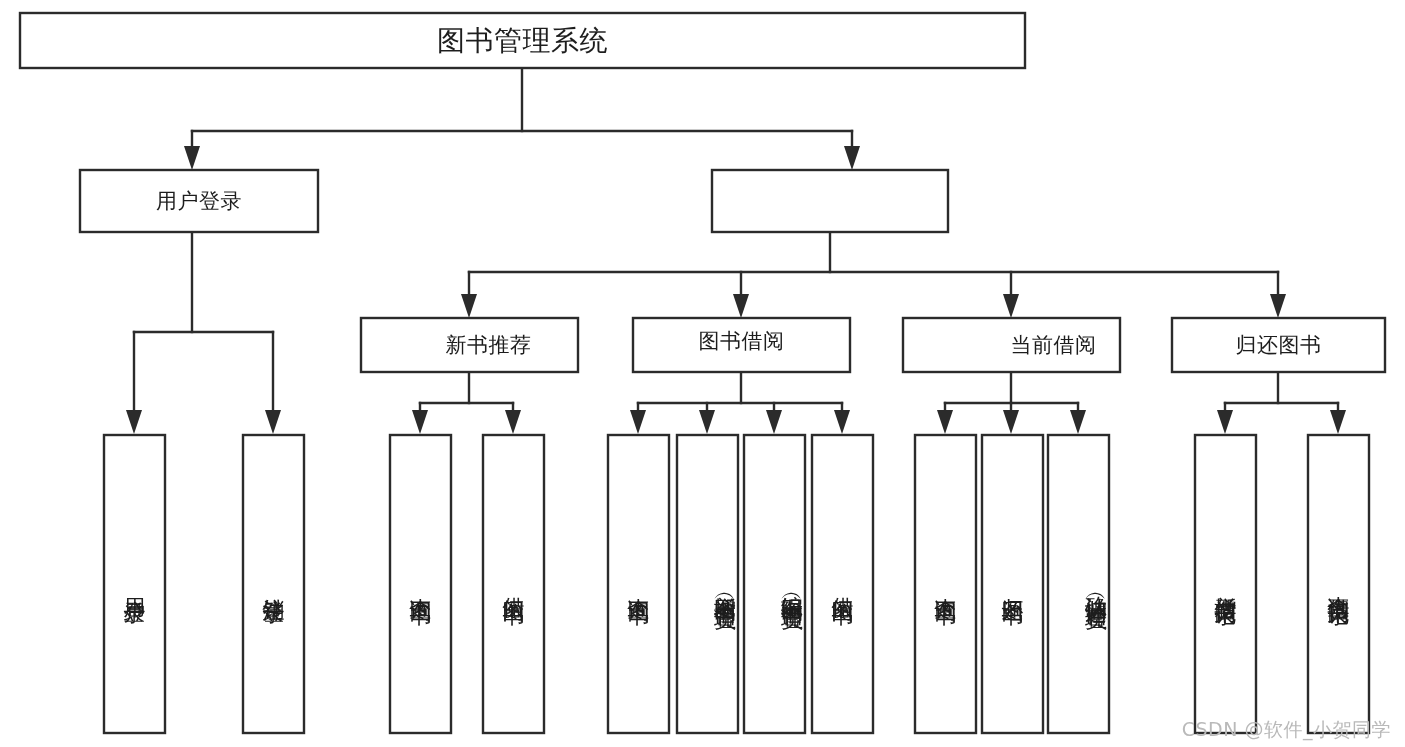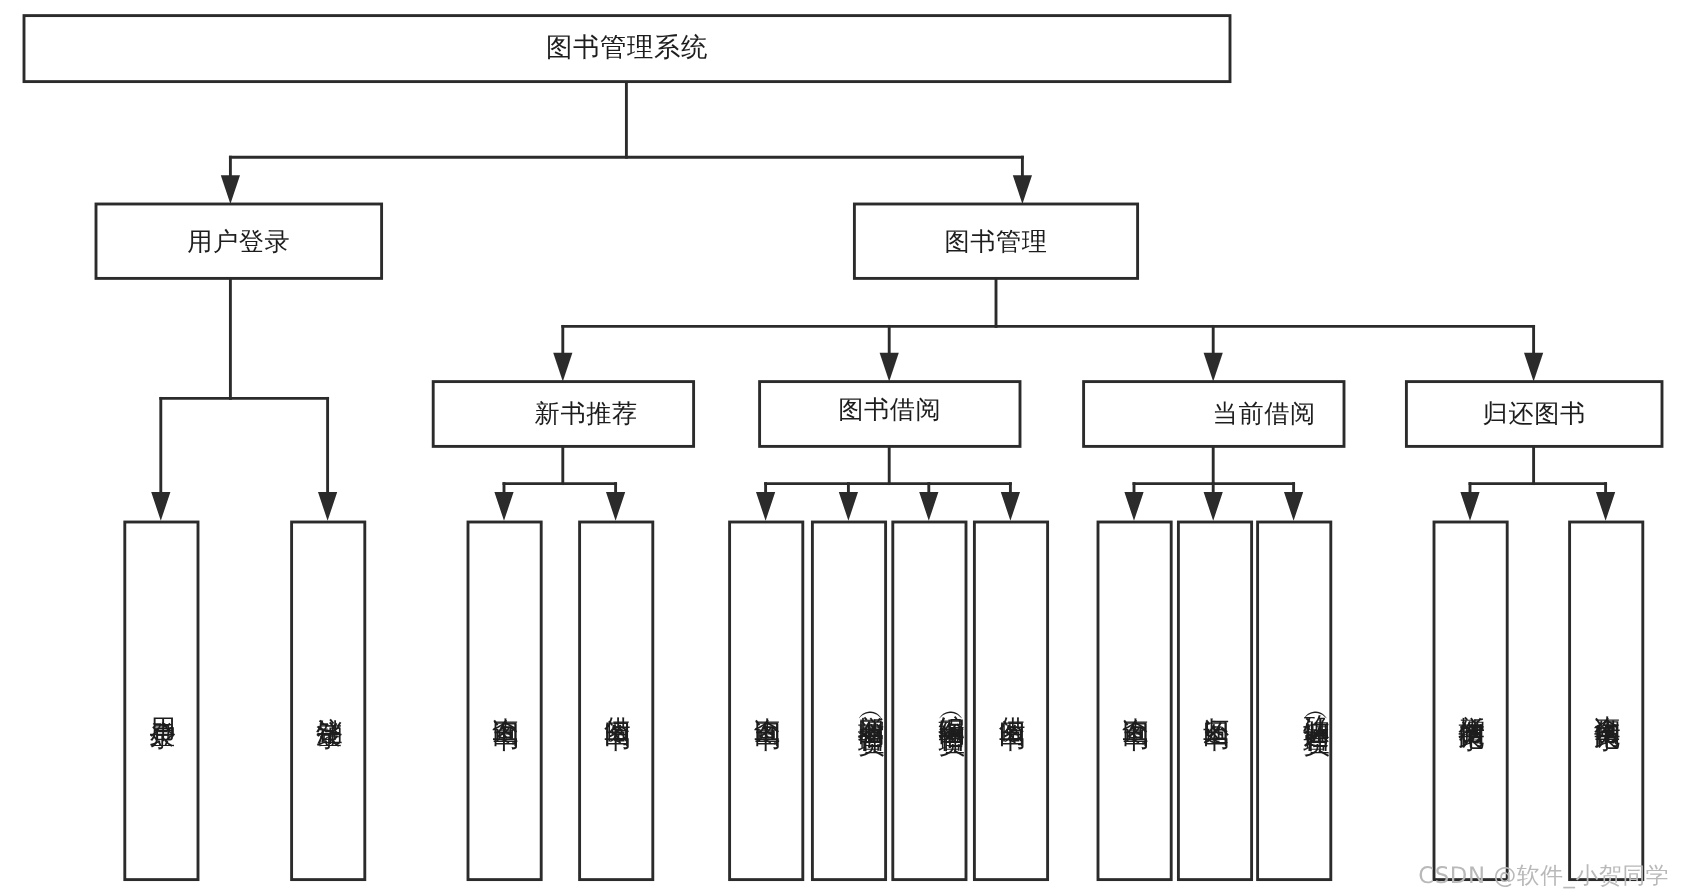--- a/index.html
+++ b/index.html
@@ -49,21 +49,21 @@
     font-family: "DejaVu Sans", "Liberation Sans", sans-serif;
     line-height: 1.18;
     pointer-events: none;
     text-align: center;
   }
   .label-h {
     font-size: 21px;
     letter-spacing: 0.5px;
   }
   .label-root {
-    font-size: 22px;
+    font-size: 28px;
     letter-spacing: 0.5px;
   }
   .label-v {
     writing-mode: vertical-rl;
     text-orientation: upright;
     font-size: 22px;
     letter-spacing: 2px;
     align-items: flex-start;
     padding-top: 6px;
     box-sizing: border-box;
@@ -188,21 +188,20 @@
     <rect class="node-box" x="982" y="435" width="61" height="298"></rect>
     <rect class="node-box" x="1048" y="435" width="61" height="298"></rect>
 
     <rect class="node-box" x="1195" y="435" width="61" height="298"></rect>
     <rect class="node-box" x="1308" y="435" width="61" height="298"></rect>
   </svg>
 
   <div class="node-label label-root" style="left:20px; top:13px; width:1005px; height:55px;">图书管理系统</div>
 
   <div class="node-label label-h" style="left:80px; top:170px; width:238px; height:62px;">用户登录</div>
-  <div class="node-label label-h" style="left:712px; top:170px; width:236px; height:62px;">图书管理</div>
 
   <div class="node-label label-h" style="left:380px; top:318px; width:217px; height:54px;">新书推荐</div>
   <div class="node-label label-h" style="left:633px; top:318px; width:217px; height:46px;">图书借阅</div>
   <div class="node-label label-h" style="left:903px; top:318px; width:217px; height:54px;margin-left:42px;">当前借阅</div>
   <div class="node-label label-h" style="left:1172px; top:318px; width:213px; height:54px;">归还图书</div>
 
   <div class="node-label label-v vcenter" style="left:104px; top:435px; width:61px; height:298px;">用户登录</div>
   <div class="node-label label-v vcenter" style="left:243px; top:435px; width:61px; height:298px;">注销登录</div>
 
   <div class="node-label label-v vcenter" style="left:390px; top:435px; width:61px; height:298px;">查询图书</div>

